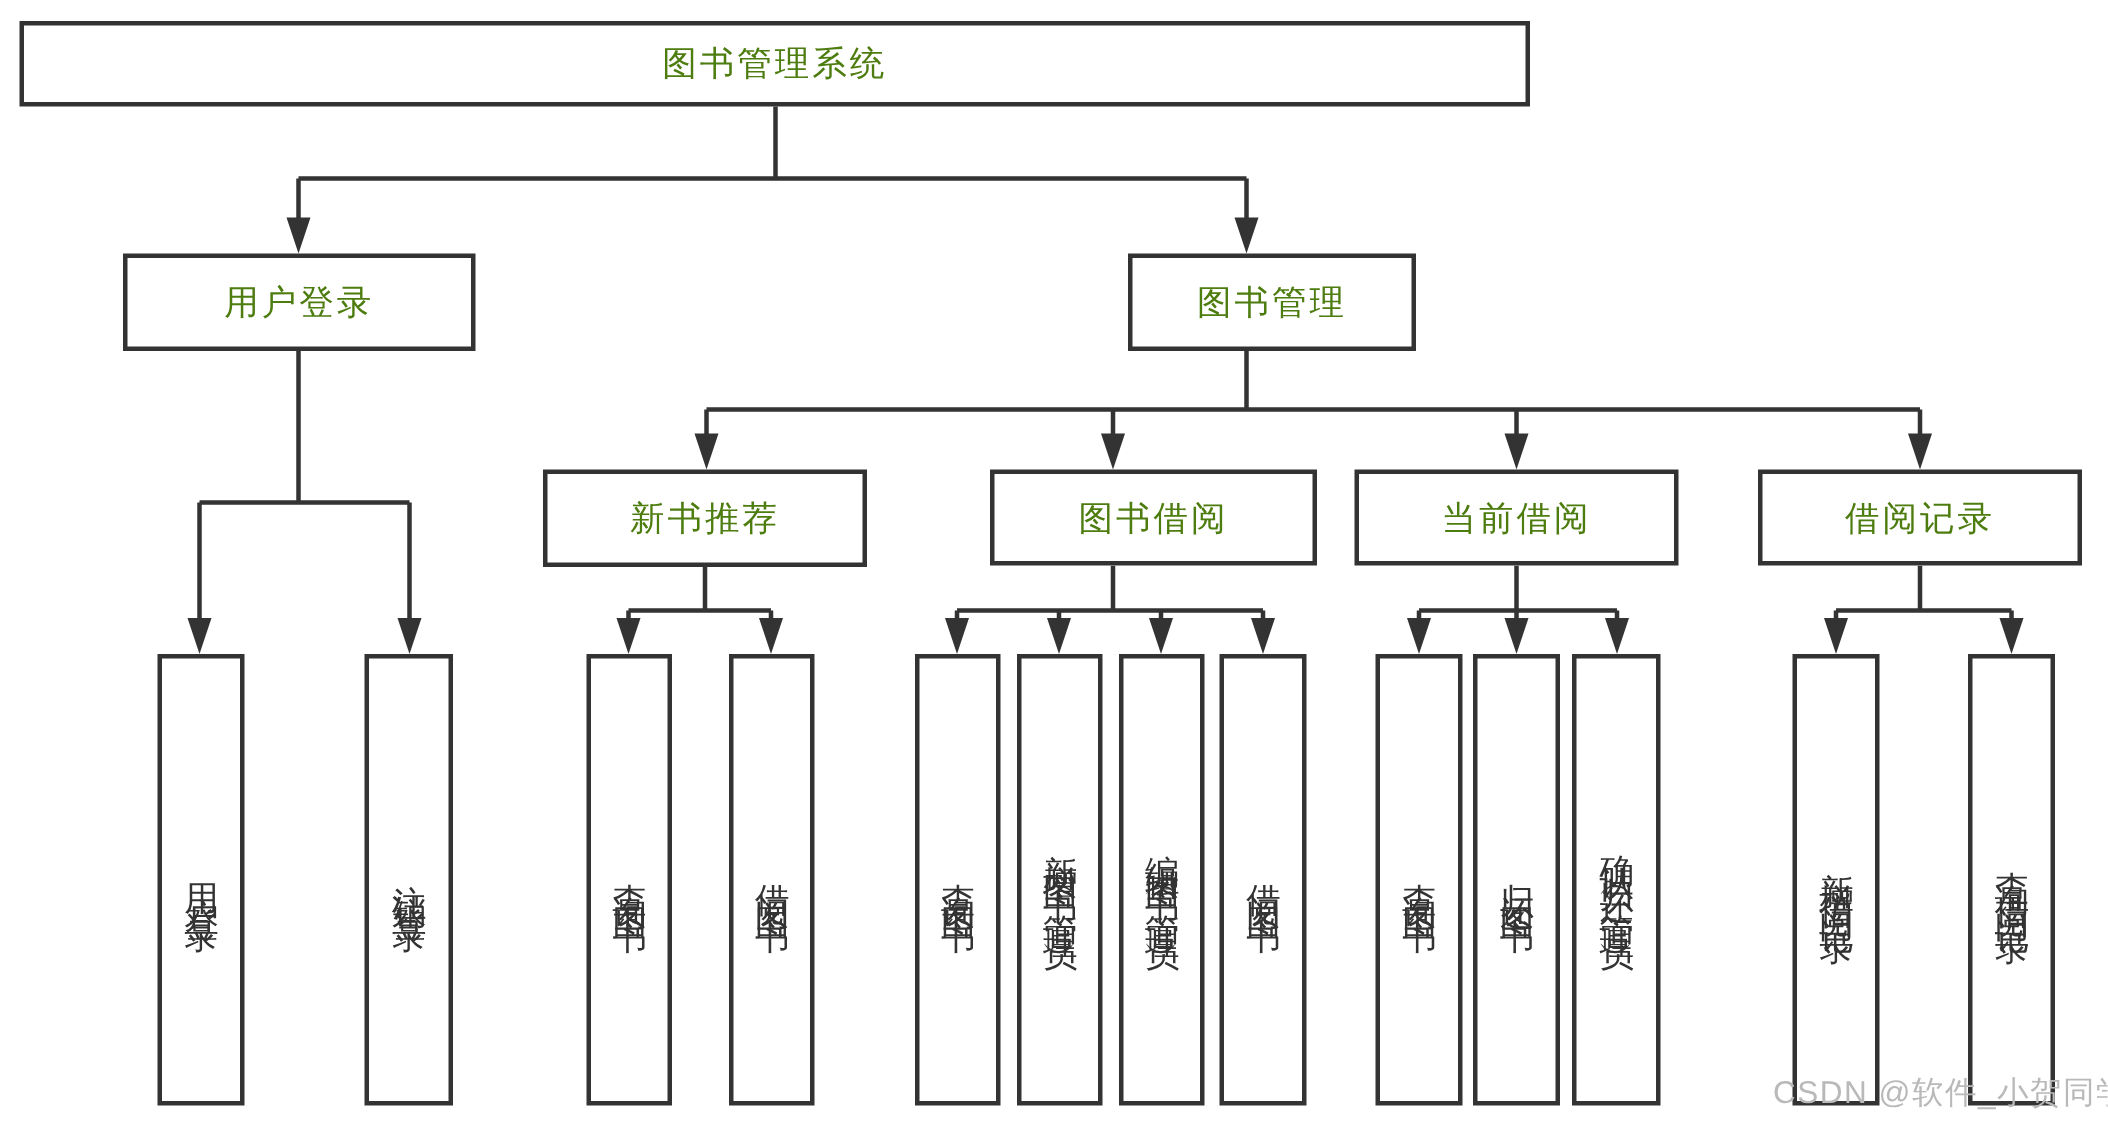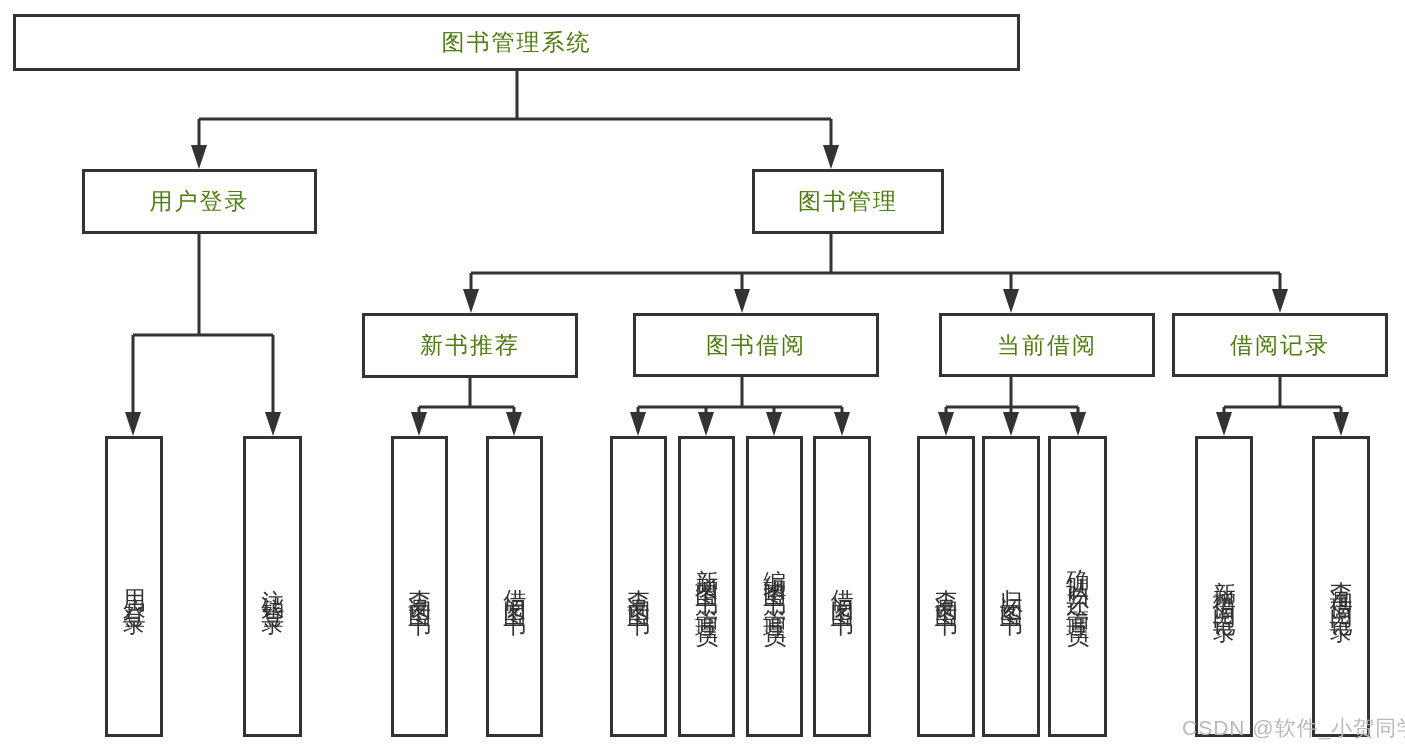--- a/index.html
+++ b/index.html
@@ -103,24 +103,24 @@
   <div class="node" style="left:82px; top:169px; width:235px; height:65px;">
     <span class="hlabel">用户登录</span>
   </div>
   <div class="node" style="left:712px; top:169px; width:192px; height:65px;margin-left:40px;">
     <span class="hlabel">图书管理</span>
   </div>
 
   <div class="node" style="left:362px; top:313px; width:216px; height:65px;">
     <span class="hlabel">新书推荐</span>
   </div>
-  <div class="node" style="left:633px; top:313px; width:246px; height:64px;">
+  <div class="node" style="left:660px; top:313px; width:218px; height:64px;">
     <span class="hlabel">图书借阅</span>
   </div>
-  <div class="node" style="left:903px; top:313px; width:216px; height:64px;margin-left:36px;">
+  <div class="node" style="left:903px; top:313px; width:216px; height:64px;">
     <span class="hlabel">当前借阅</span>
   </div>
   <div class="node" style="left:1172px; top:313px; width:216px; height:64px;">
     <span class="hlabel">借阅记录</span>
   </div>
 
   <div class="node leaf" style="left:105px; top:436px; width:58px; height:301px;">
     <span class="vtext">用户登录</span>
   </div>
   <div class="node leaf" style="left:243px; top:436px; width:59px; height:301px;">

